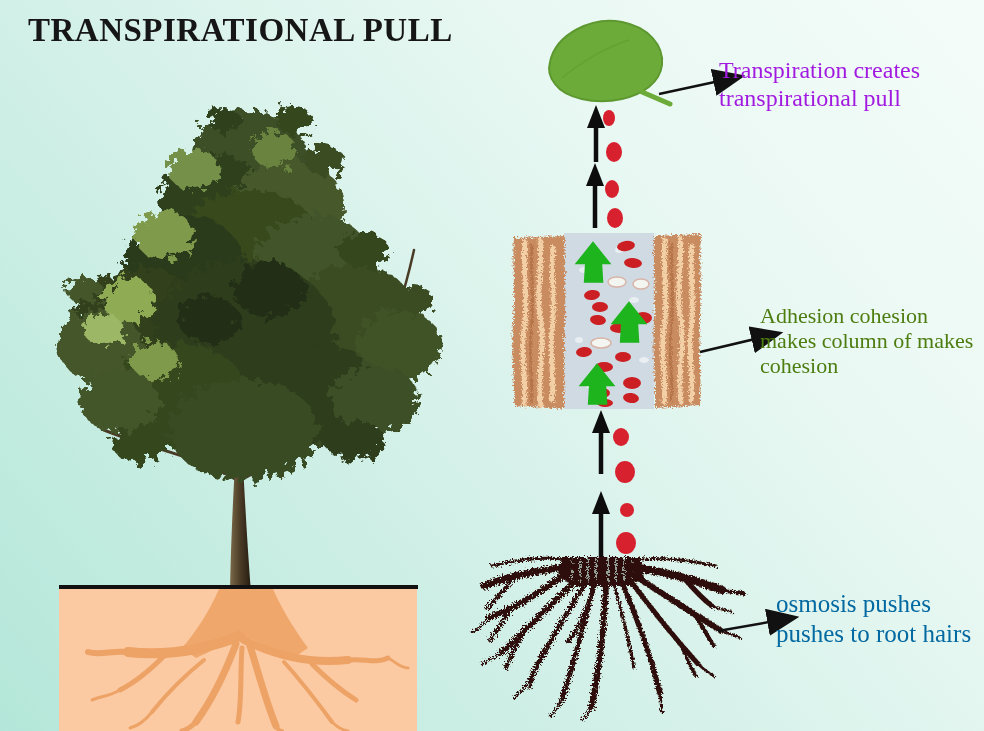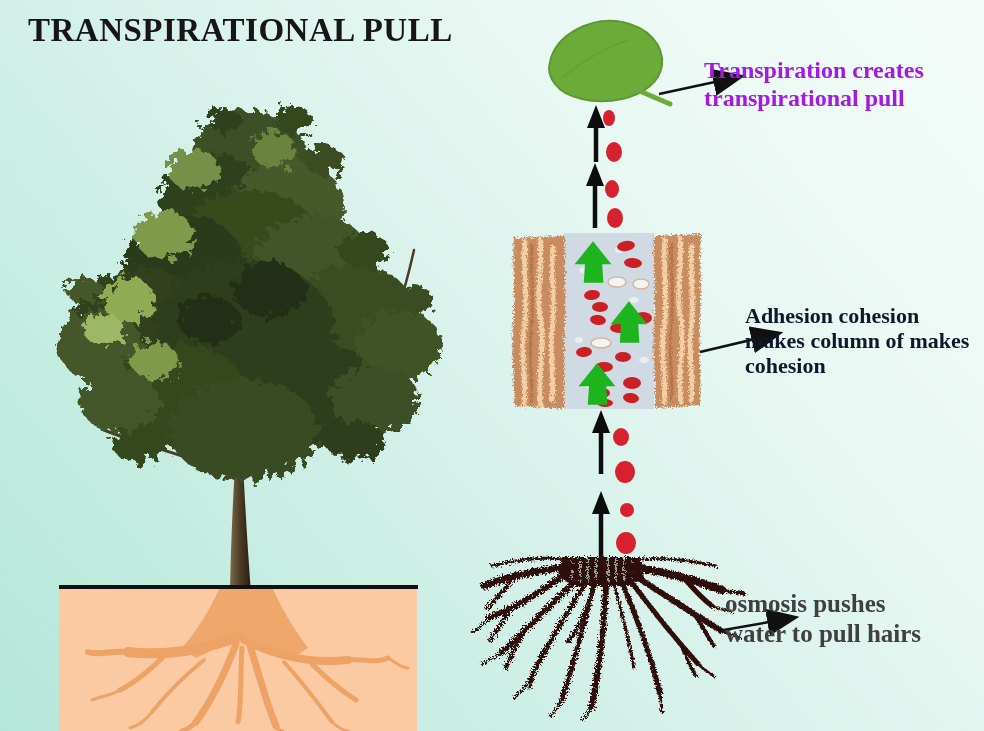--- a/index.html
+++ b/index.html
@@ -6,25 +6,25 @@
   body{
     width:984px;height:731px;overflow:hidden;position:relative;
     background:linear-gradient(50deg,#b4e7d9 0%,#cfefe6 35%,#e9f8f3 70%,#f4fcf9 100%);
     font-family:"Liberation Serif", serif;
   }
   .stage{position:absolute;inset:0;padding-left:44px;}
   .page-title{
     position:absolute;left:28px;top:12px;
     font-size:33px;font-weight:bold;color:#161616;letter-spacing:0.5px;
   }
-  .annotation{position:absolute;font-weight:bold;white-space:nowrap;}
+  .annotation{position:absolute;font-weight:normal;white-space:nowrap;margin-left:15px;}
   .annotation div{display:block;}
   #anno-transpiration{left:704px;top:56px;color:#a21ae0;font-size:24px;line-height:28px;}
-  #anno-adhesion{left:745px;top:303px;color:#0f172a;font-size:22px;line-height:25px;}
-  #anno-osmosis{left:725px;top:589px;color:#404040;font-size:25px;line-height:30px;}
+  #anno-adhesion{left:745px;top:303px;color:#4d7c0f;font-size:22px;line-height:25px;}
+  #anno-osmosis{left:761px;top:589px;color:#0369a1;font-size:25px;line-height:30px;}
   svg{display:block;}
 </style>
 </head>
 <body>
 
 <div class="stage">
 
   <svg width="984" height="731" viewBox="0 0 984 731">
     <defs>
       <filter id="leafy" x="-30%" y="-30%" width="160%" height="160%">
@@ -279,16 +279,16 @@
     <div>Transpiration creates</div>
     <div>transpirational pull</div>
   </div>
   <div class="annotation" id="anno-adhesion">
     <div>Adhesion cohesion</div>
     <div>makes column of makes</div>
     <div>cohesion</div>
   </div>
   <div class="annotation" id="anno-osmosis">
     <div>osmosis pushes</div>
-    <div>water to pull hairs</div>
+    <div>pushes to root hairs</div>
   </div>
 
 </div>
 
 </body></html>

